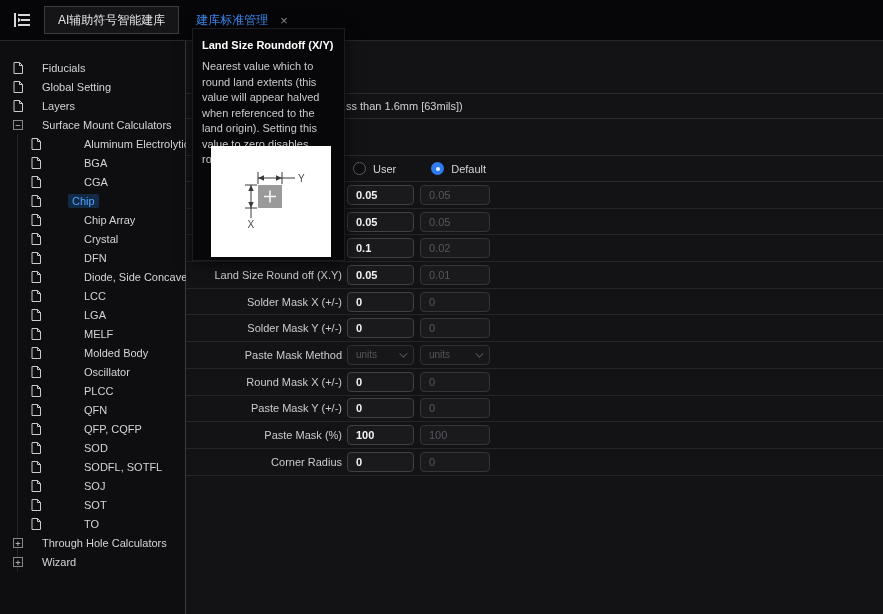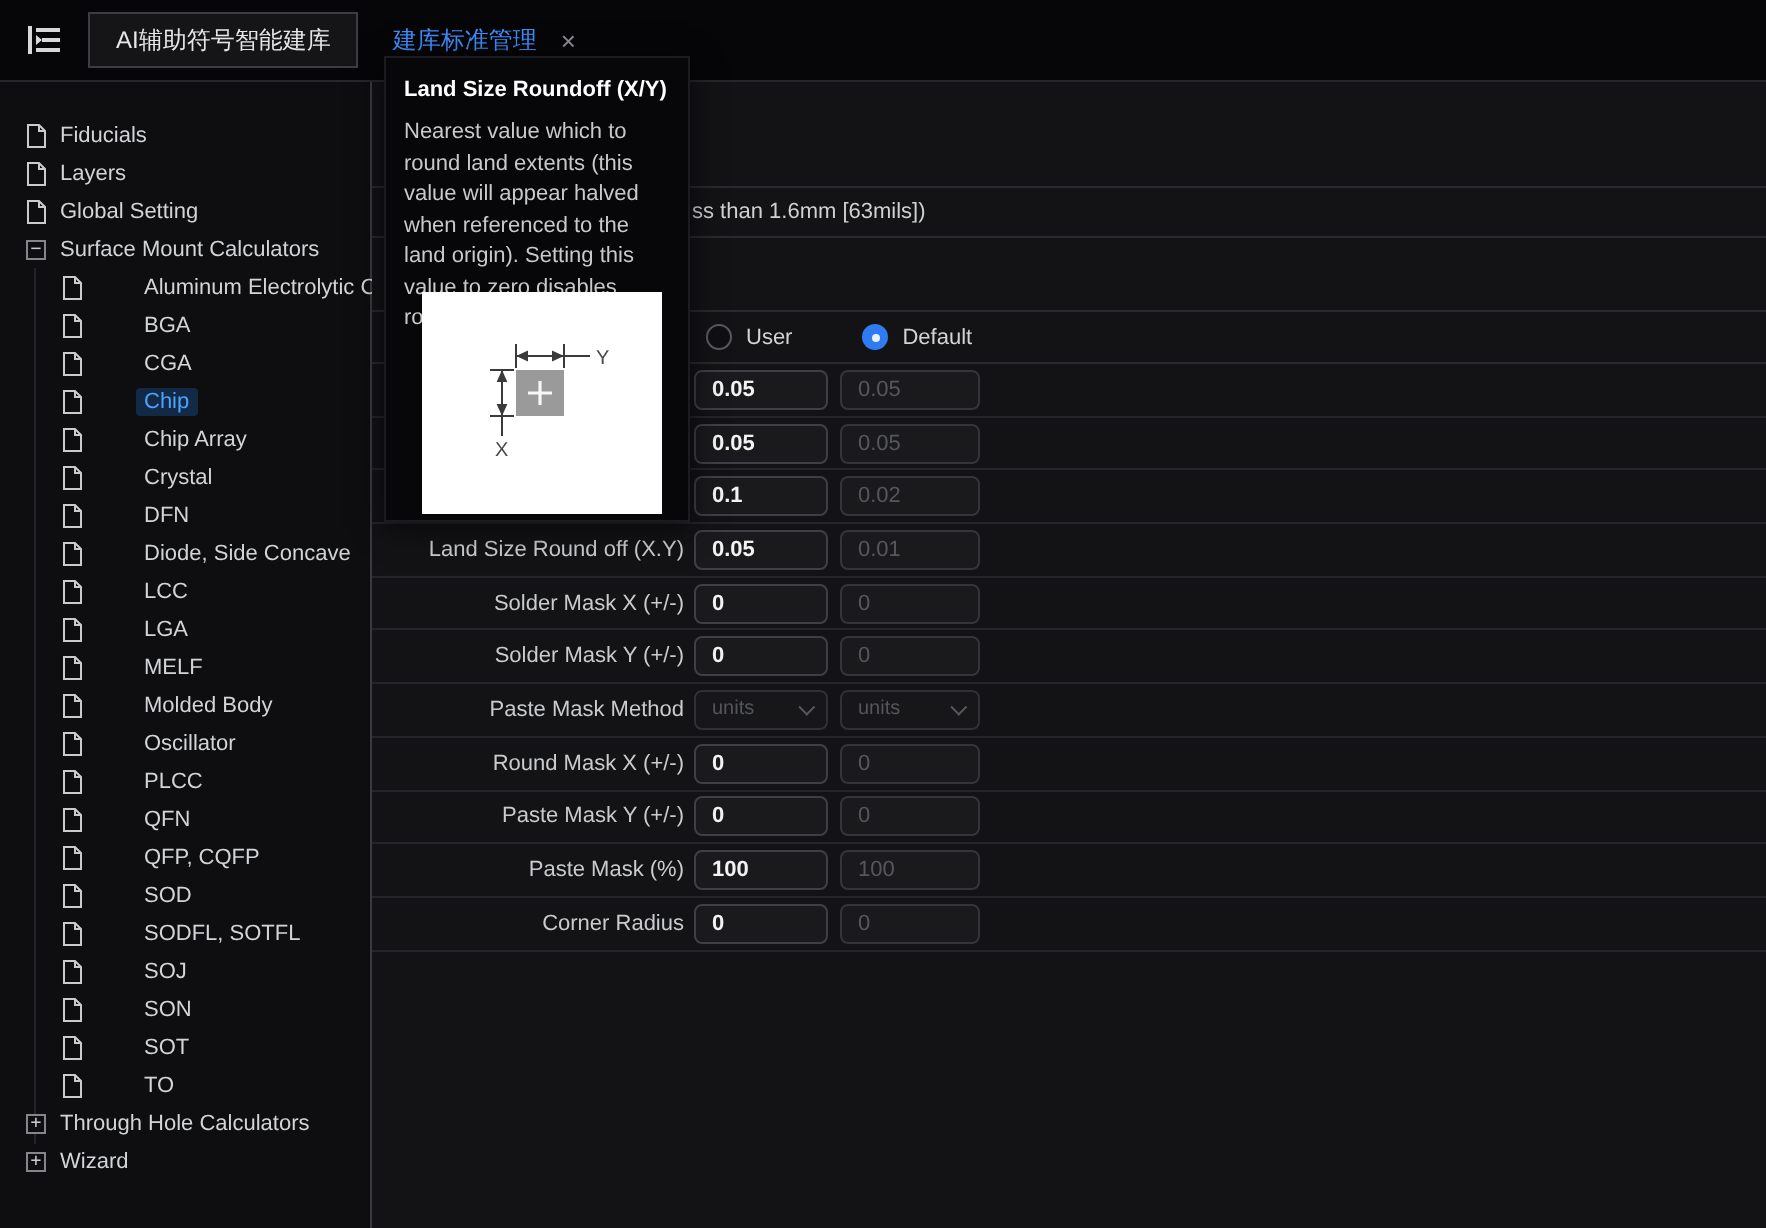--- a/index.html
+++ b/index.html
@@ -31,21 +31,21 @@
   .tree-guide { position:absolute; left:17px; top:93px; width:1px; height:438px; background:#232329; }
   .tree-item { position:relative; height:19px; display:flex; align-items:center; font-size:11px; color:#d2d4d6; cursor:pointer; }
   .tree-item.level0 { padding-left:13px; }
   .tree-item.level1 { padding-left:31px;gap:24px; }
   .icon { display:inline-flex; align-items:center; justify-content:center; margin-right:7px; flex:0 0 auto; }
   .icon-box {
     width:10px; height:10px; border:1px solid #85858a; color:#c9cbcd;
     font-size:9px; line-height:8px; text-align:center; background:#0e0e11;
     font-family:"DejaVu Sans Mono", monospace;
   }
-  .tree-item .label { white-space:nowrap; }
+  .tree-item .label { white-space:nowrap;margin-left:12px; }
   .tree-item.active .label { color:#4da2ff; background:#132a46; padding:1px 4px; margin-left:-4px; border-radius:2px; }
 
   
   .main { position:absolute; left:186px; top:41px; right:0; bottom:0; background:#131316; }
   .header-frag-row {
     position:absolute; top:52px; left:0; right:0; height:26px;
     border-top:1px solid #2a2a2e; border-bottom:1px solid #2a2a2e;
     display:flex; align-items:center; padding-left:160px;
     font-size:11px; color:#cfd1d3;
   }
@@ -129,30 +129,30 @@
         </span>
         <span class="label">Fiducials</span>
       </div>
       <div class="tree-item level0">
         <span class="icon icon-doc">
           <svg width="10" height="12" viewBox="0 0 10 12">
             <path d="M1 .5h5.5L9.5 3.5V11.5H1z" fill="none" stroke="#c9cbcd"></path>
             <path d="M6.5 .5v3h3" fill="none" stroke="#c9cbcd"></path>
           </svg>
         </span>
+        <span class="label">Global Setting</span>
+      </div>
+      <div class="tree-item level0">
+        <span class="icon icon-doc">
+          <svg width="10" height="12" viewBox="0 0 10 12">
+            <path d="M1 .5h5.5L9.5 3.5V11.5H1z" fill="none" stroke="#c9cbcd"></path>
+            <path d="M6.5 .5v3h3" fill="none" stroke="#c9cbcd"></path>
+          </svg>
+        </span>
         <span class="label">Layers</span>
-      </div>
-      <div class="tree-item level0">
-        <span class="icon icon-doc">
-          <svg width="10" height="12" viewBox="0 0 10 12">
-            <path d="M1 .5h5.5L9.5 3.5V11.5H1z" fill="none" stroke="#c9cbcd"></path>
-            <path d="M6.5 .5v3h3" fill="none" stroke="#c9cbcd"></path>
-          </svg>
-        </span>
-        <span class="label">Global Setting</span>
       </div>
       <div class="tree-item level0">
         <span class="icon icon-box">−</span>
         <span class="label">Surface Mount Calculators</span>
       </div>
       <div class="tree-item level1">
         <span class="icon icon-doc">
           <svg width="10" height="12" viewBox="0 0 10 12">
             <path d="M1 .5h5.5L9.5 3.5V11.5H1z" fill="none" stroke="#c9cbcd"></path>
             <path d="M6.5 .5v3h3" fill="none" stroke="#c9cbcd"></path>
@@ -314,29 +314,20 @@
         <span class="label">SODFL, SOTFL</span>
       </div>
       <div class="tree-item level1">
         <span class="icon icon-doc">
           <svg width="10" height="12" viewBox="0 0 10 12">
             <path d="M1 .5h5.5L9.5 3.5V11.5H1z" fill="none" stroke="#c9cbcd"></path>
             <path d="M6.5 .5v3h3" fill="none" stroke="#c9cbcd"></path>
           </svg>
         </span>
         <span class="label">SOJ</span>
-      </div>
-      <div class="tree-item level1">
-        <span class="icon icon-doc">
-          <svg width="10" height="12" viewBox="0 0 10 12">
-            <path d="M1 .5h5.5L9.5 3.5V11.5H1z" fill="none" stroke="#c9cbcd"></path>
-            <path d="M6.5 .5v3h3" fill="none" stroke="#c9cbcd"></path>
-          </svg>
-        </span>
-        <span class="label">SON</span>
       </div>
       <div class="tree-item level1">
         <span class="icon icon-doc">
           <svg width="10" height="12" viewBox="0 0 10 12">
             <path d="M1 .5h5.5L9.5 3.5V11.5H1z" fill="none" stroke="#c9cbcd"></path>
             <path d="M6.5 .5v3h3" fill="none" stroke="#c9cbcd"></path>
           </svg>
         </span>
         <span class="label">SOT</span>
       </div>

